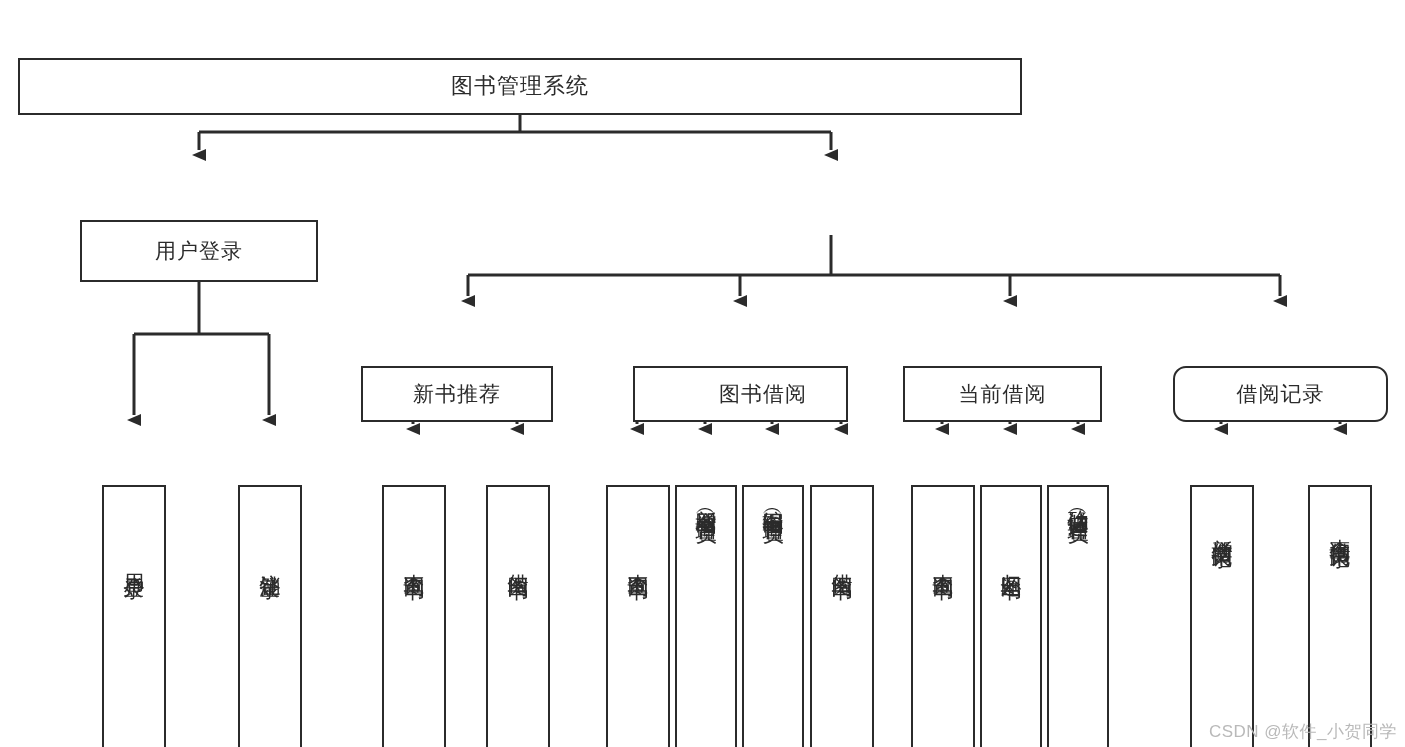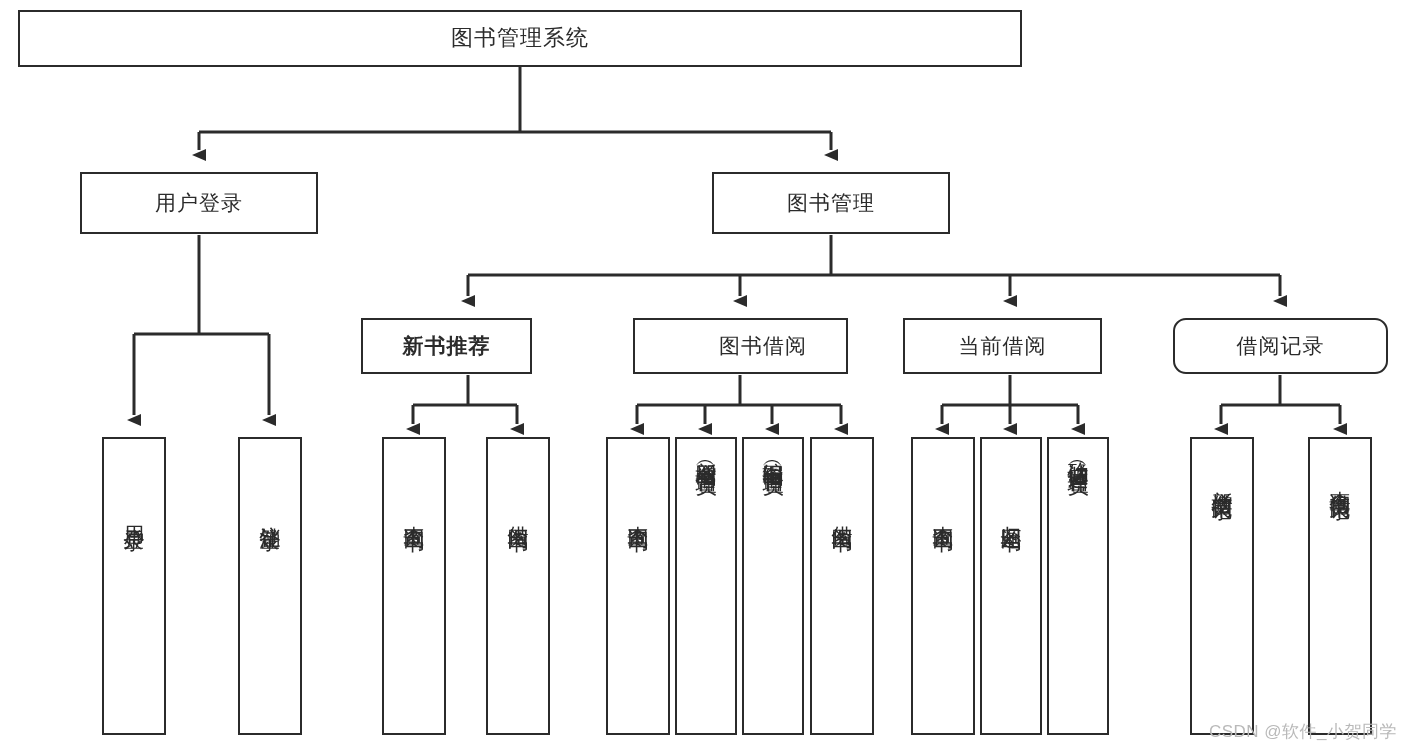--- a/index.html
+++ b/index.html
@@ -27,20 +27,21 @@
   }
   .node {
     position: absolute;
     box-sizing: border-box;
     background: #ffffff;
     border: 2px solid #2b2b2b;
     display: flex;
     align-items: center;
     justify-content: center;
     color: #2b2b2b;
+    margin-top: 48px;
   }
   .node.horiz {
     font-size: 21px;
     letter-spacing: 1px;
     line-height: 1.2;
   }
   .node.root {
     font-size: 22px;
   }
   .node.vert {
@@ -122,25 +123,22 @@
     </g>
   </svg>
 
   <div class="node horiz root" style="left:18px; top:10px; width:1004px; height:57px;">
     <span>图书管理系统</span>
   </div>
 
   <div class="node horiz" style="left:80px; top:172px; width:238px; height:62px;">
     <span>用户登录</span>
   </div>
-  <div class="node horiz" style="left:712px; top:172px; width:238px; height:62px;">
-    <span>图书管理</span>
-  </div>
 
-  <div class="node horiz" style="left:361px; top:318px; width:171px; height:56px;font-weight:bold;">
+  <div class="node horiz" style="left:361px; top:318px; width:192px; height:56px;">
     <span>新书推荐</span>
   </div>
   <div class="node horiz" style="left:633px; top:318px; width:215px; height:56px;padding-left:45px;">
     <span>图书借阅</span>
   </div>
   <div class="node horiz" style="left:903px; top:318px; width:199px; height:56px;">
     <span>当前借阅</span>
   </div>
   <div class="node horiz" style="left:1173px; top:318px; width:215px; height:56px;border-radius:13px;">
     <span>借阅记录</span>

